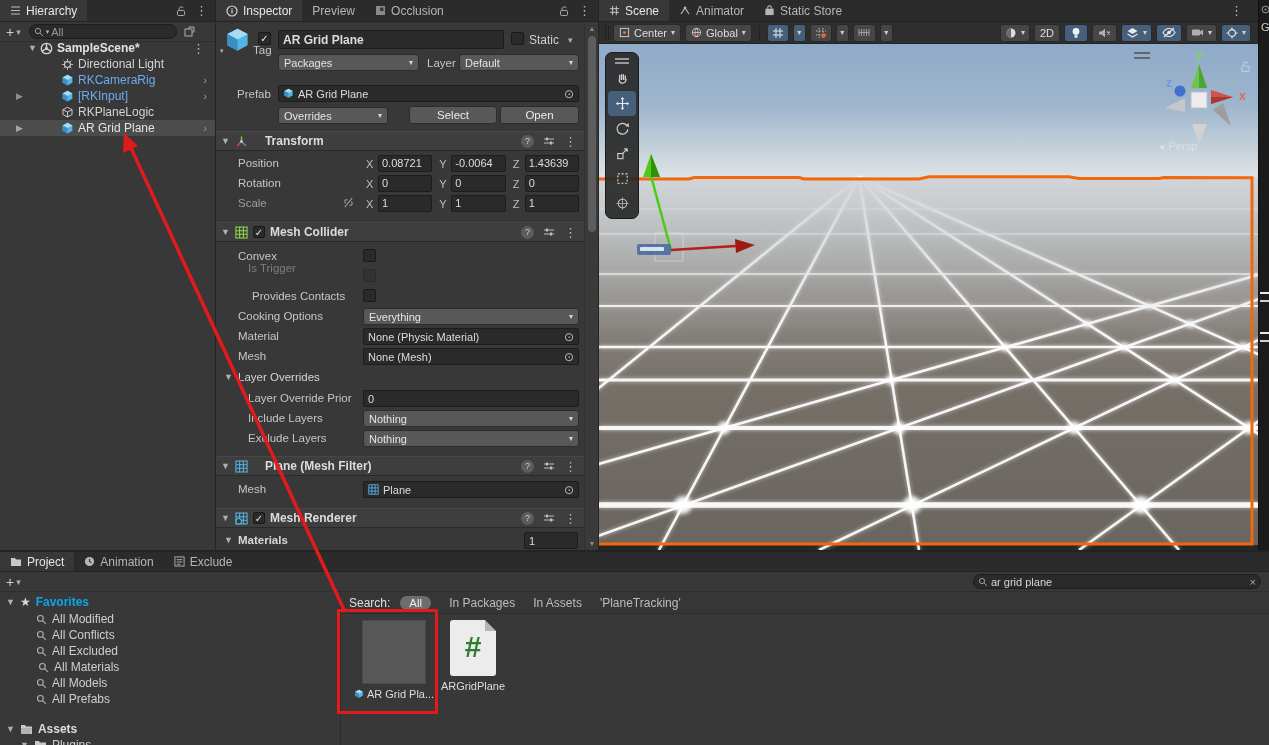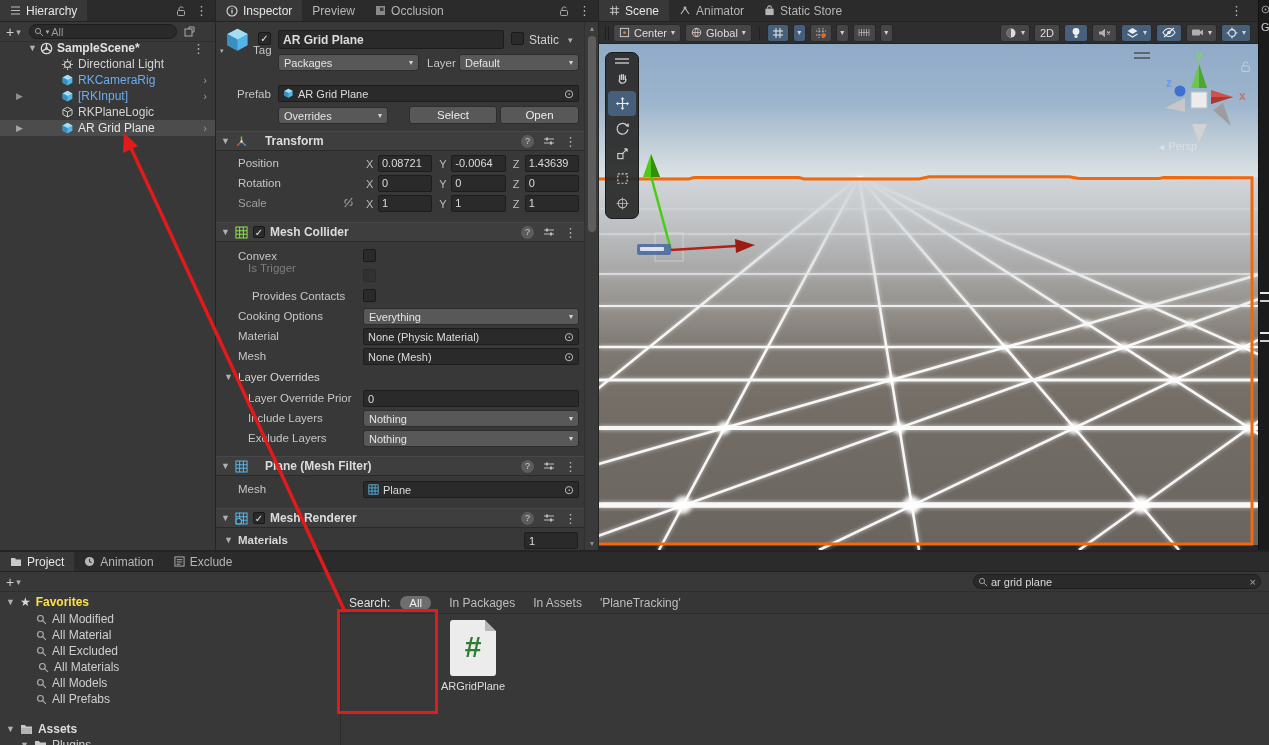--- a/index.html
+++ b/index.html
@@ -759,35 +759,35 @@
           </svg>
         </span>
       <span style="margin-left:3px;color:#d6d6d6">ar grid plane</span>
       <span style="margin-left:auto;color:#a8a8a8">×</span>
     </div>
   </div>
 
   <div class="prow2" style="left:6px;top:42px">
     <span class="fold">▼</span>
     <span style="color:#d8d8d8">★</span>
-    <span style="font-weight:bold;color:#fde047">Favorites</span>
+    <span style="font-weight:bold;color:#0ea5e9">Favorites</span>
   </div>
   <div class="prow2" style="left:36px;top:59px">
       <svg width="11" height="11" viewBox="0 0 10 10">
         <circle cx="4" cy="4" r="2.6" fill="none" stroke="#b0b0b0"></circle>
         <path d="M6 6l3 3" stroke="#b0b0b0"></path>
       </svg>
       <span>All Modified</span>
     </div>
   <div class="prow2" style="left:36px;top:75px">
       <svg width="11" height="11" viewBox="0 0 10 10">
         <circle cx="4" cy="4" r="2.6" fill="none" stroke="#b0b0b0"></circle>
         <path d="M6 6l3 3" stroke="#b0b0b0"></path>
       </svg>
-      <span>All Material</span>
+      <span>All Conflicts</span>
     </div>
   <div class="prow2" style="left:36px;top:91px">
       <svg width="11" height="11" viewBox="0 0 10 10">
         <circle cx="4" cy="4" r="2.6" fill="none" stroke="#b0b0b0"></circle>
         <path d="M6 6l3 3" stroke="#b0b0b0"></path>
       </svg>
       <span>All Excluded</span>
     </div>
   <div class="prow2" style="left:38px;top:107px">
       <svg width="11" height="11" viewBox="0 0 10 10">
@@ -827,20 +827,31 @@
   </div>
   <div class="ab" style="left:340px;top:40px;bottom:0;width:1px;background:#2c2c2c"></div>
 
   <div class="ab" style="left:341px;top:40px;right:0;height:22px;background:#363636;border-bottom:1px solid #2d2d2d;display:flex;align-items:center;gap:18px;padding-left:8px">
     <span style="color:#e0e0e0">Search:</span>
     <span class="pill" style="margin-left:-8px">All</span>
     <span style="color:#bdbdbd">In Packages</span>
     <span style="color:#bdbdbd">In Assets</span>
     <span style="color:#bdbdbd">'PlaneTracking'</span>
   </div>
+  <div class="ab" style="left:350px;top:68px;width:88px">
+    <div style="width:64px;height:64px;margin:0 auto;background:#575757;border:1px solid #4a4a4a"></div>
+    <div class="thumb-label" style="margin-top:4px">
+      <svg width="10" height="10" viewBox="0 0 16 16">
+          <path d="M8 1l6 3.2v6.6L8 14 2 10.8V4.2z" fill="#4fb6e5"></path>
+          <path d="M8 1l6 3.2L8 7.4 2 4.2z" fill="#a5ddf5"></path>
+          <path d="M8 7.4V14L2 10.8V4.2z" fill="#3a8fc0"></path>
+        </svg>
+      <span>AR Grid Pla...</span>
+    </div>
+  </div>
   <div class="ab" style="left:442px;top:68px;width:62px">
     <div style="position:relative;width:46px;height:56px;margin:0 auto;background:#ececec;border-radius:3px">
       <div style="position:absolute;right:0;top:0;width:0;height:0;border-left:11px solid #b5b5b5;border-top:11px solid #383838"></div>
       <div style="position:absolute;left:0;top:10px;width:46px;text-align:center;font-size:30px;font-weight:bold;color:#2e7d32">#</div>
     </div>
     <div class="thumb-label" style="margin-top:4px">
         <span>ARGridPlane</span>
       </div>
   </div>
 

